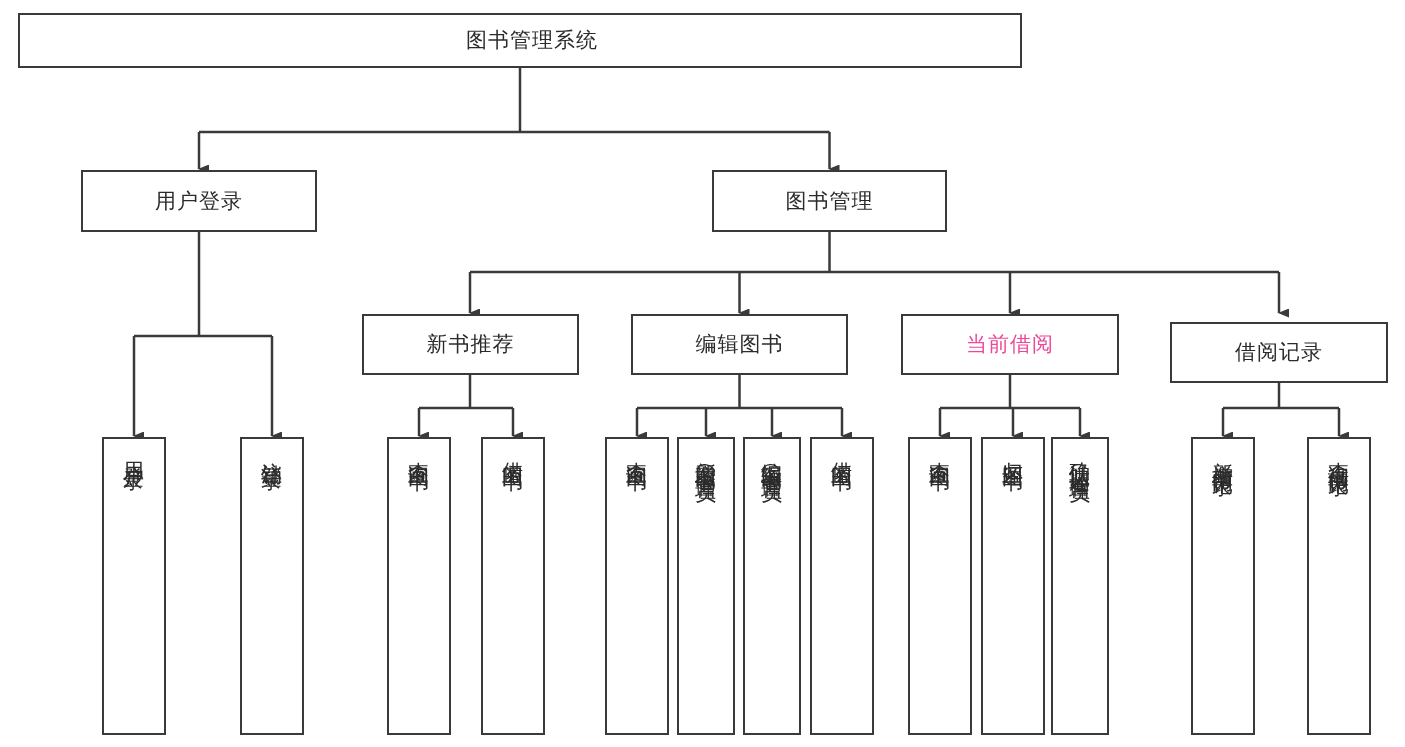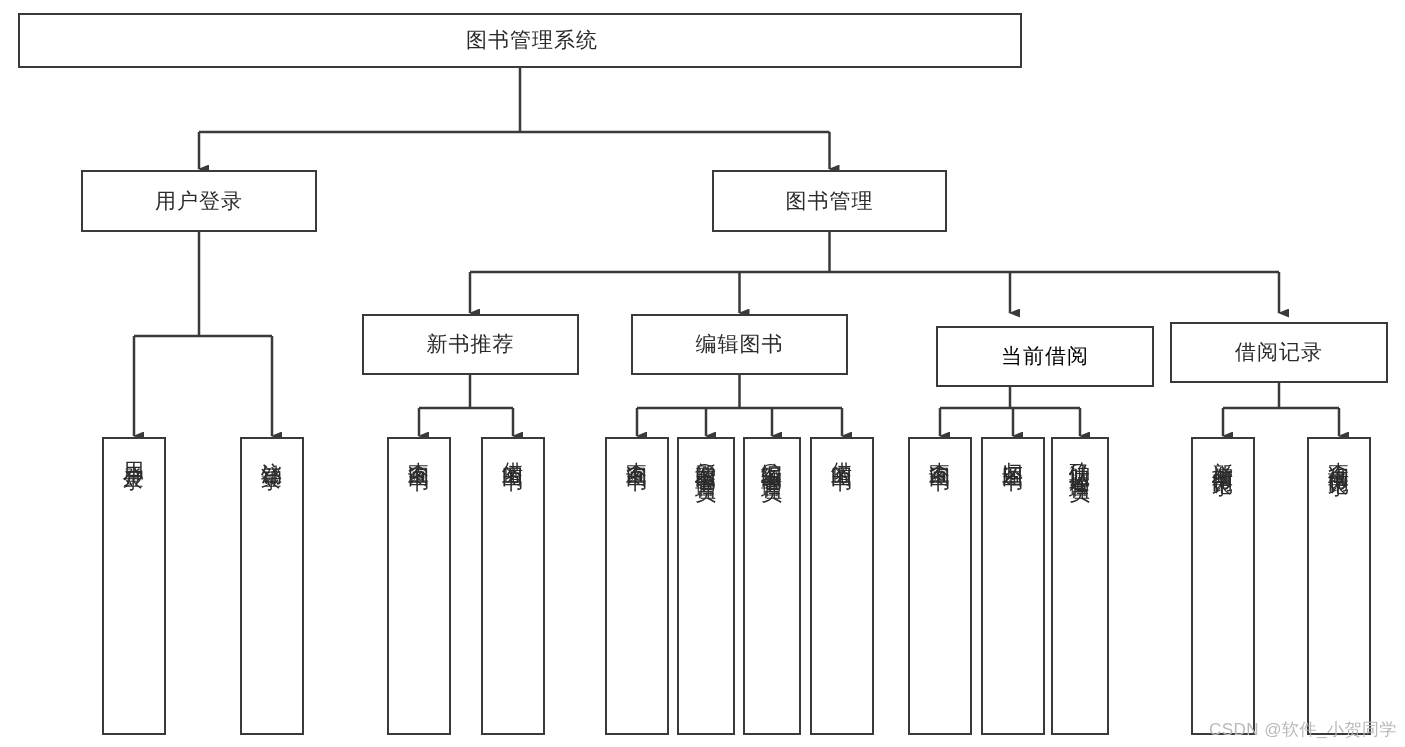--- a/index.html
+++ b/index.html
@@ -128,21 +128,21 @@
       </div>
       <div class="node level-two" style="left: 712px; top: 170px; width: 235px; height: 62px; border-color: rgb(58, 58, 58); color: rgb(43, 43, 43); text-align: right;">
         <span class="node-label">图书管理</span>
       </div>
       <div class="node level-three" style="left: 362px; top: 314px; width: 217px; height: 61px; border-color: rgb(58, 58, 58); color: rgb(43, 43, 43);">
         <span class="node-label">新书推荐</span>
       </div>
       <div class="node level-three" style="left: 631px; top: 314px; width: 217px; height: 61px; border-color: rgb(58, 58, 58); color: rgb(43, 43, 43);">
         <span class="node-label">编辑图书</span>
       </div>
-      <div class="node level-three" style="left: 936px; top: 314px; width: 218px; height: 61px; border-color: rgb(58, 58, 58); color: #000000; margin-top: 12px;">
+      <div class="node level-three" style="left: 901px; top: 314px; width: 218px; height: 61px; border-color: rgb(58, 58, 58); color: #ec4899;">
         <span class="node-label">当前借阅</span>
       </div>
       <div class="node level-three" style="left: 1170px; top: 322px; width: 218px; height: 61px; border-color: rgb(58, 58, 58); color: rgb(43, 43, 43);">
         <span class="node-label">借阅记录</span>
       </div>
       <div class="node leaf" style="left: 102px; top: 437px; width: 64px; height: 298px; border-color: rgb(58, 58, 58); color: rgb(43, 43, 43);">
         <span class="node-label">用户登录</span>
       </div>
       <div class="node leaf" style="left: 240px; top: 437px; width: 64px; height: 298px; border-color: rgb(58, 58, 58); color: rgb(43, 43, 43);">
         <span class="node-label">注销登录</span>
@@ -175,14 +175,13 @@
         <span class="node-label">确认归还（管理员）</span>
       </div>
       <div class="node leaf" style="left: 1191px; top: 437px; width: 64px; height: 298px; border-color: rgb(58, 58, 58); color: rgb(43, 43, 43);">
         <span class="node-label">新增借阅记录</span>
       </div>
       <div class="node leaf" style="left: 1307px; top: 437px; width: 64px; height: 298px; border-color: rgb(58, 58, 58); color: rgb(43, 43, 43);">
         <span class="node-label">查询借阅记录</span>
       </div>
     </div>
 
-  <div id="watermark">CSDN @软件_小贺同学</div>
 </div>
 
 </body></html>

